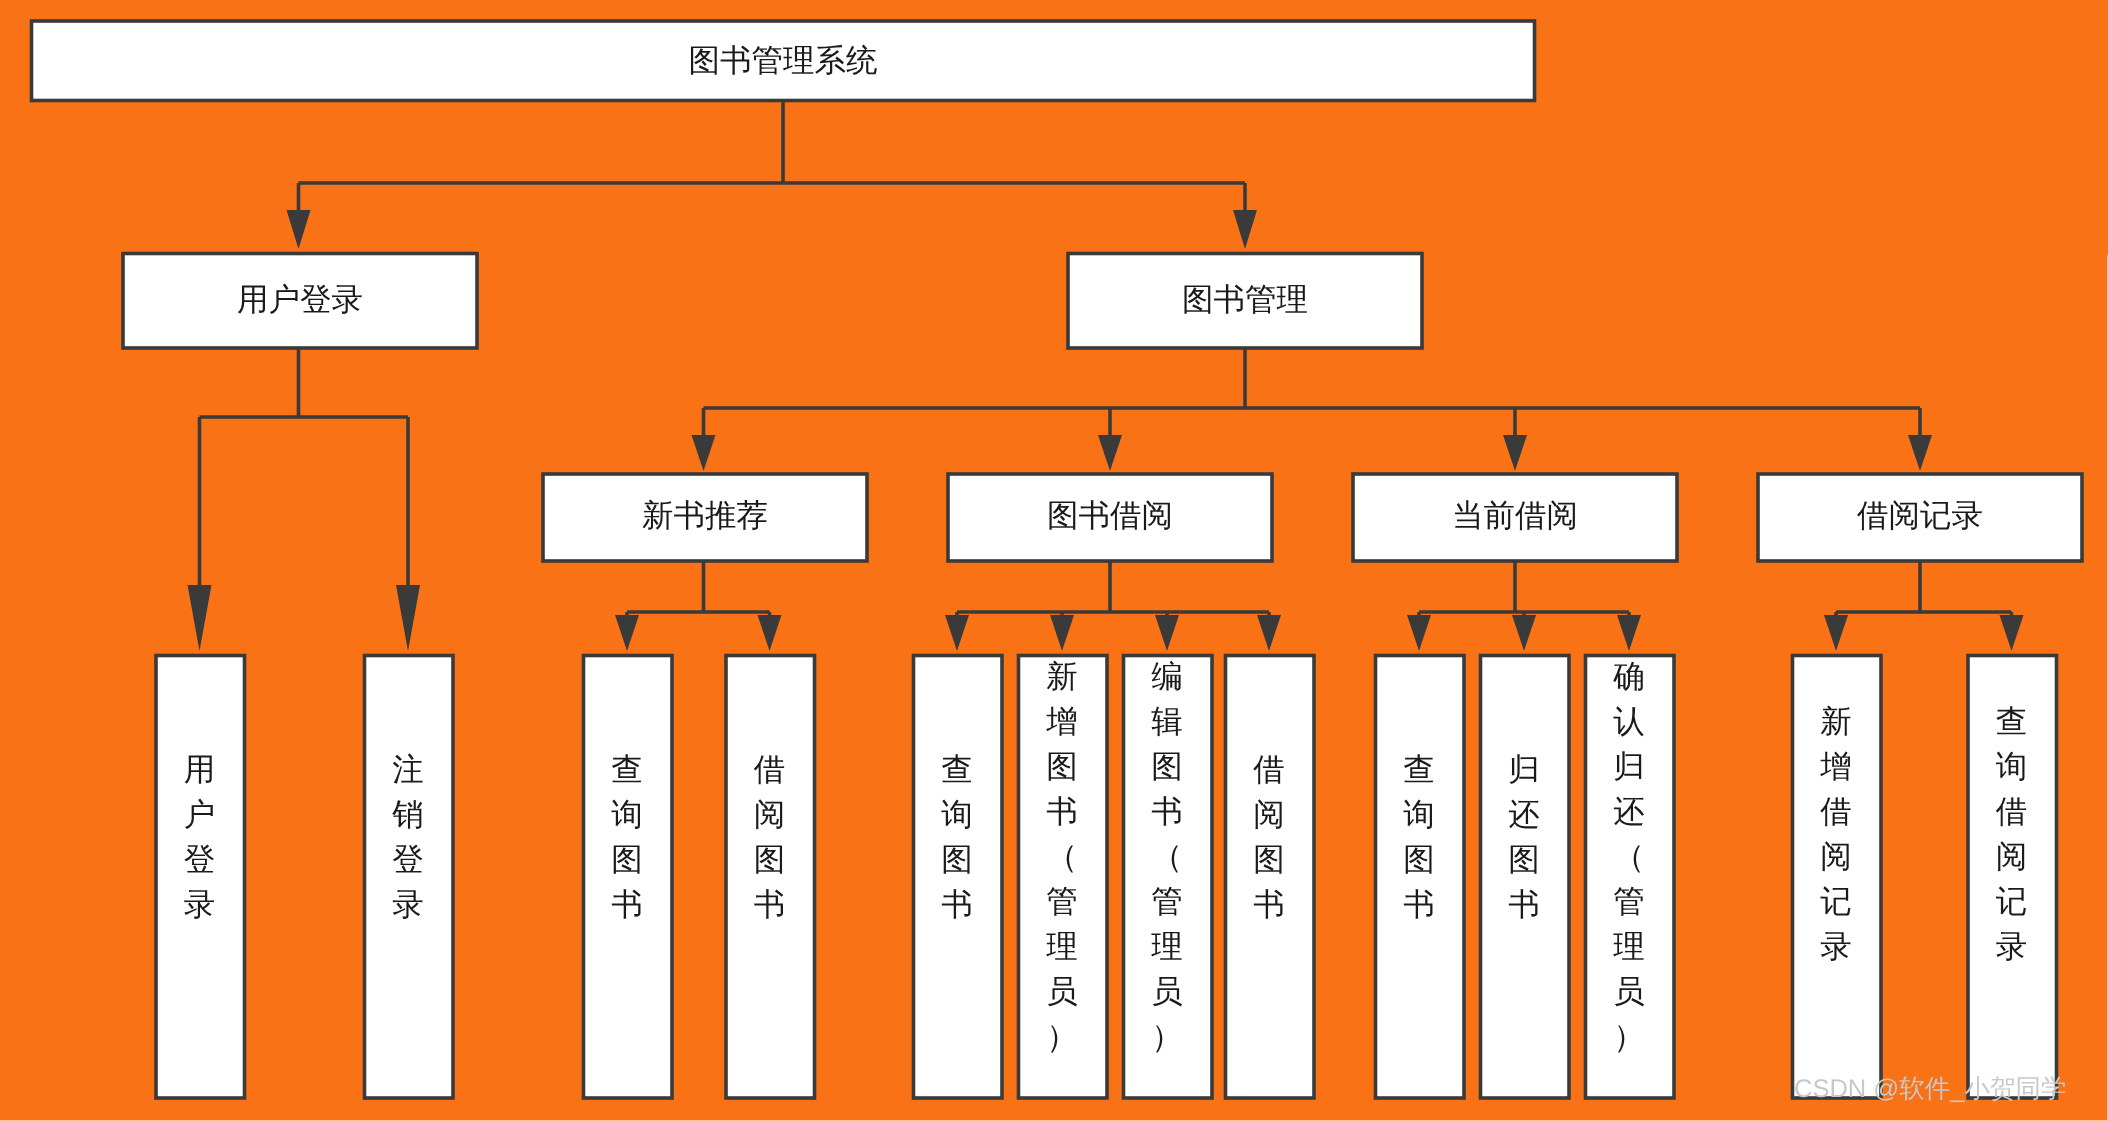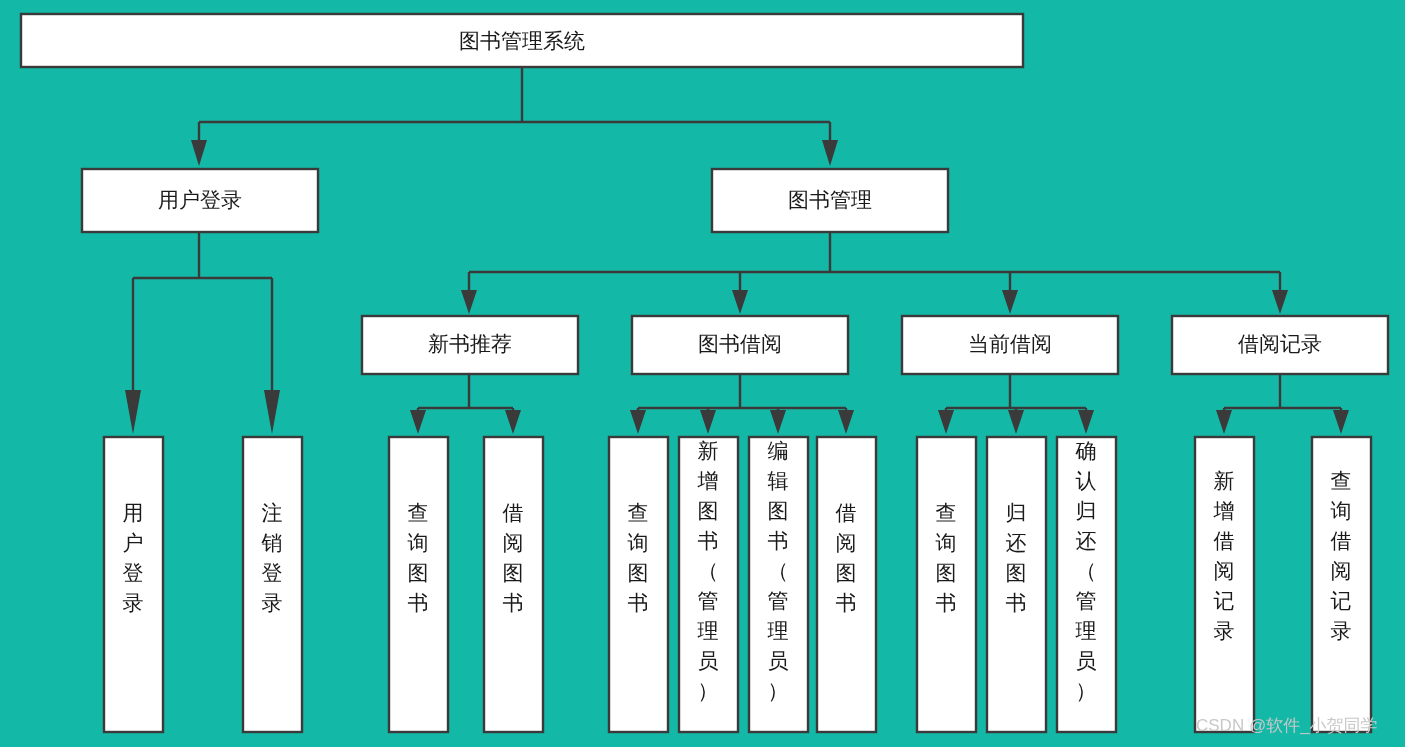--- a/index.html
+++ b/index.html
@@ -8,21 +8,21 @@
     padding: 0;
     background: #ffffff;
   }
   body {
     font-family: "Liberation Sans", "DejaVu Sans", sans-serif;
   }
   #diagram-root {
     position: relative;
     width: 1405px;
     height: 747px;
-    background: #14b8a6;
+    background: #f97316;
     overflow: hidden;
   }
   svg#tree-svg {
     position: absolute;
     top: 0;
     left: 0;
     width: 1405px;
     height: 747px;
     display: block;
   }

